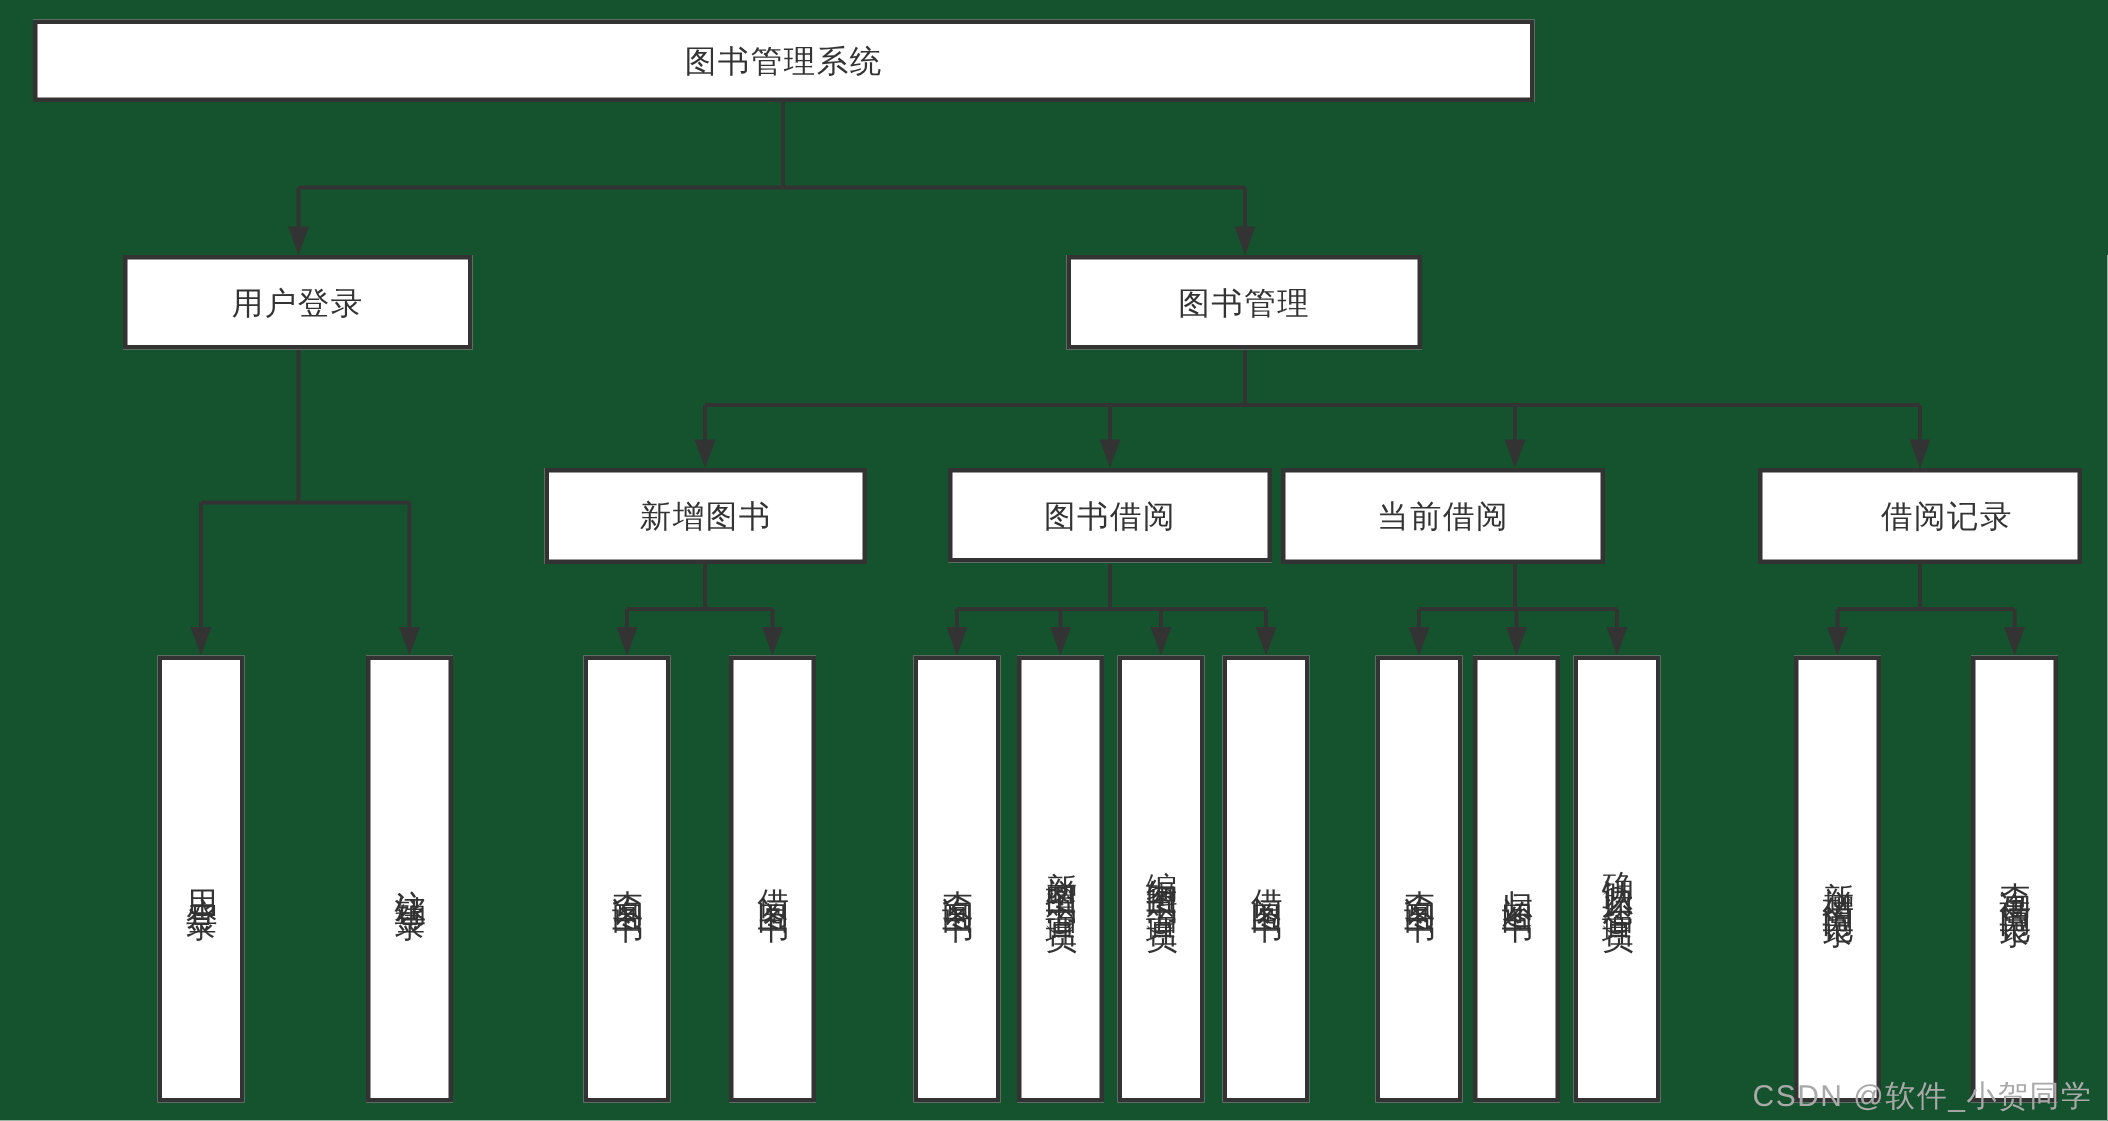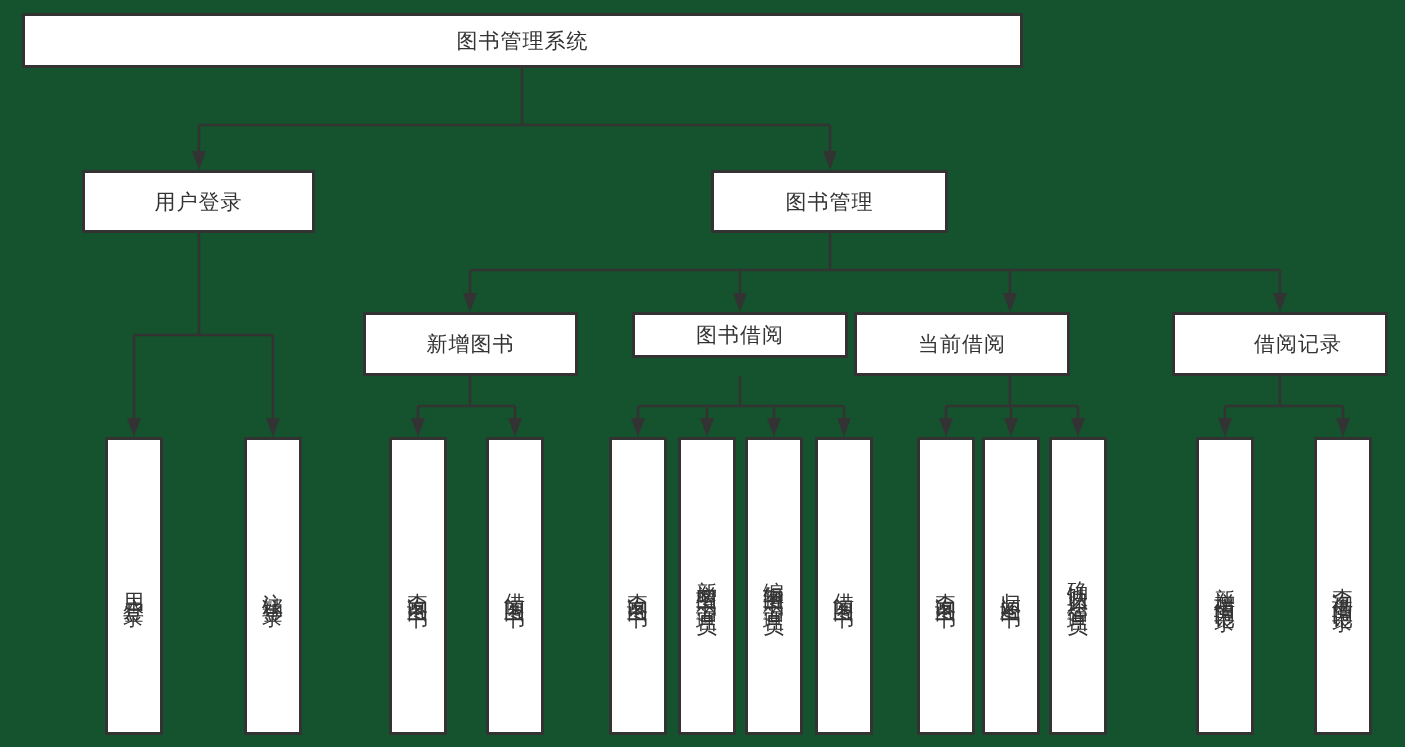--- a/index.html
+++ b/index.html
@@ -114,21 +114,21 @@
       <polygon points="1336,418 1350,418 1343,437"></polygon>
     </g>
   </svg>
 
   <div class="node hbox" style="left:22px; top:13px; width:1001px; height:55px;">图书管理系统</div>
 
   <div class="node hbox" style="left:82px; top:170px; width:233px; height:63px;">用户登录</div>
   <div class="node hbox" style="left:711px; top:170px; width:237px; height:63px;">图书管理</div>
 
   <div class="node hbox" style="left:363px; top:312px; width:215px; height:64px;">新增图书</div>
-  <div class="node hbox" style="left:632px; top:312px; width:216px; height:46px;font-family:Liberation Mono, monospace;">图书借阅</div>
+  <div class="node hbox" style="left:632px; top:312px; width:216px; height:63px;font-family:Liberation Mono, monospace;">图书借阅</div>
   <div class="node hbox" style="left:854px; top:312px; width:216px; height:64px;">当前借阅</div>
   <div class="node hbox" style="left:1172px; top:312px; width:216px; height:64px;padding-left:36px;">借阅记录</div>
 
   <div class="node vbox" style="left:105px;">
     <span class="vtext">用户登录</span>
   </div>
   <div class="node vbox" style="left:244px;">
     <span class="vtext">注销登录</span>
   </div>
 
@@ -162,14 +162,15 @@
     <span class="vtext">确认归还（管理员）</span>
   </div>
 
   <div class="node vbox" style="left:1196px;">
     <span class="vtext">新增借阅记录</span>
   </div>
   <div class="node vbox" style="left:1314px;">
     <span class="vtext">查询借阅记录</span>
   </div>
 
+  <div class="watermark">CSDN @软件_小贺同学</div>
 
 </div>
 
 </body></html>

